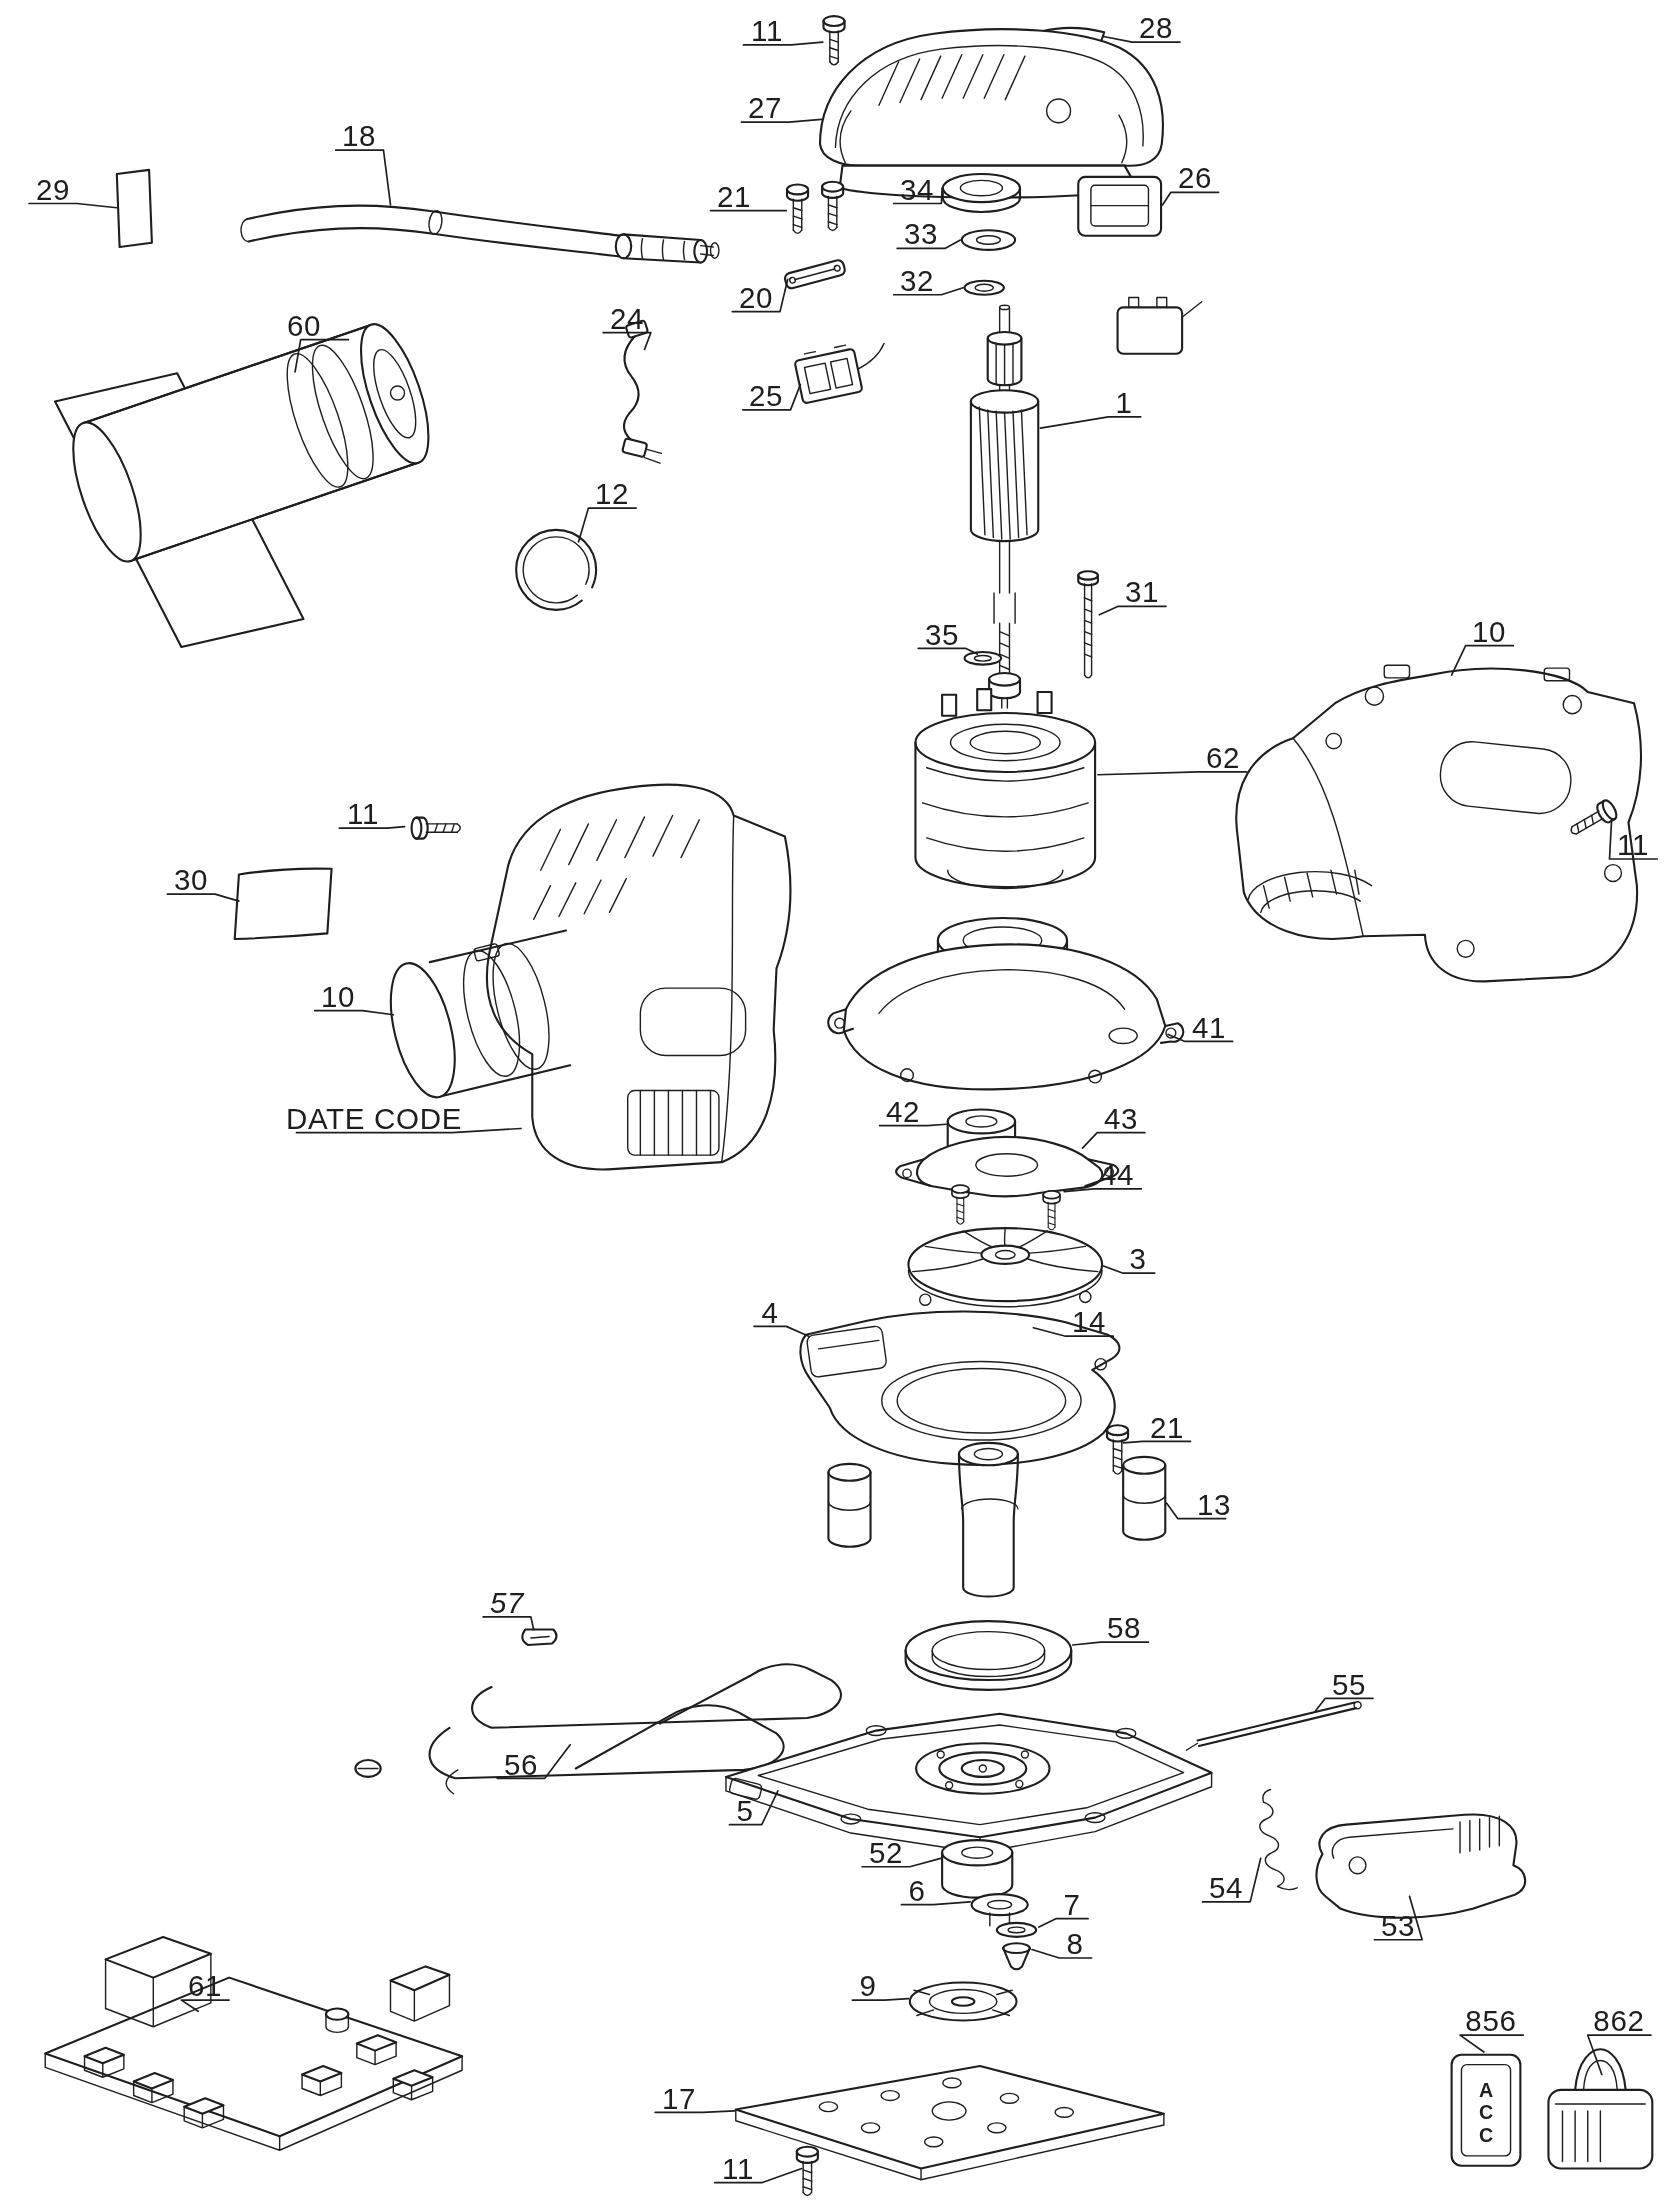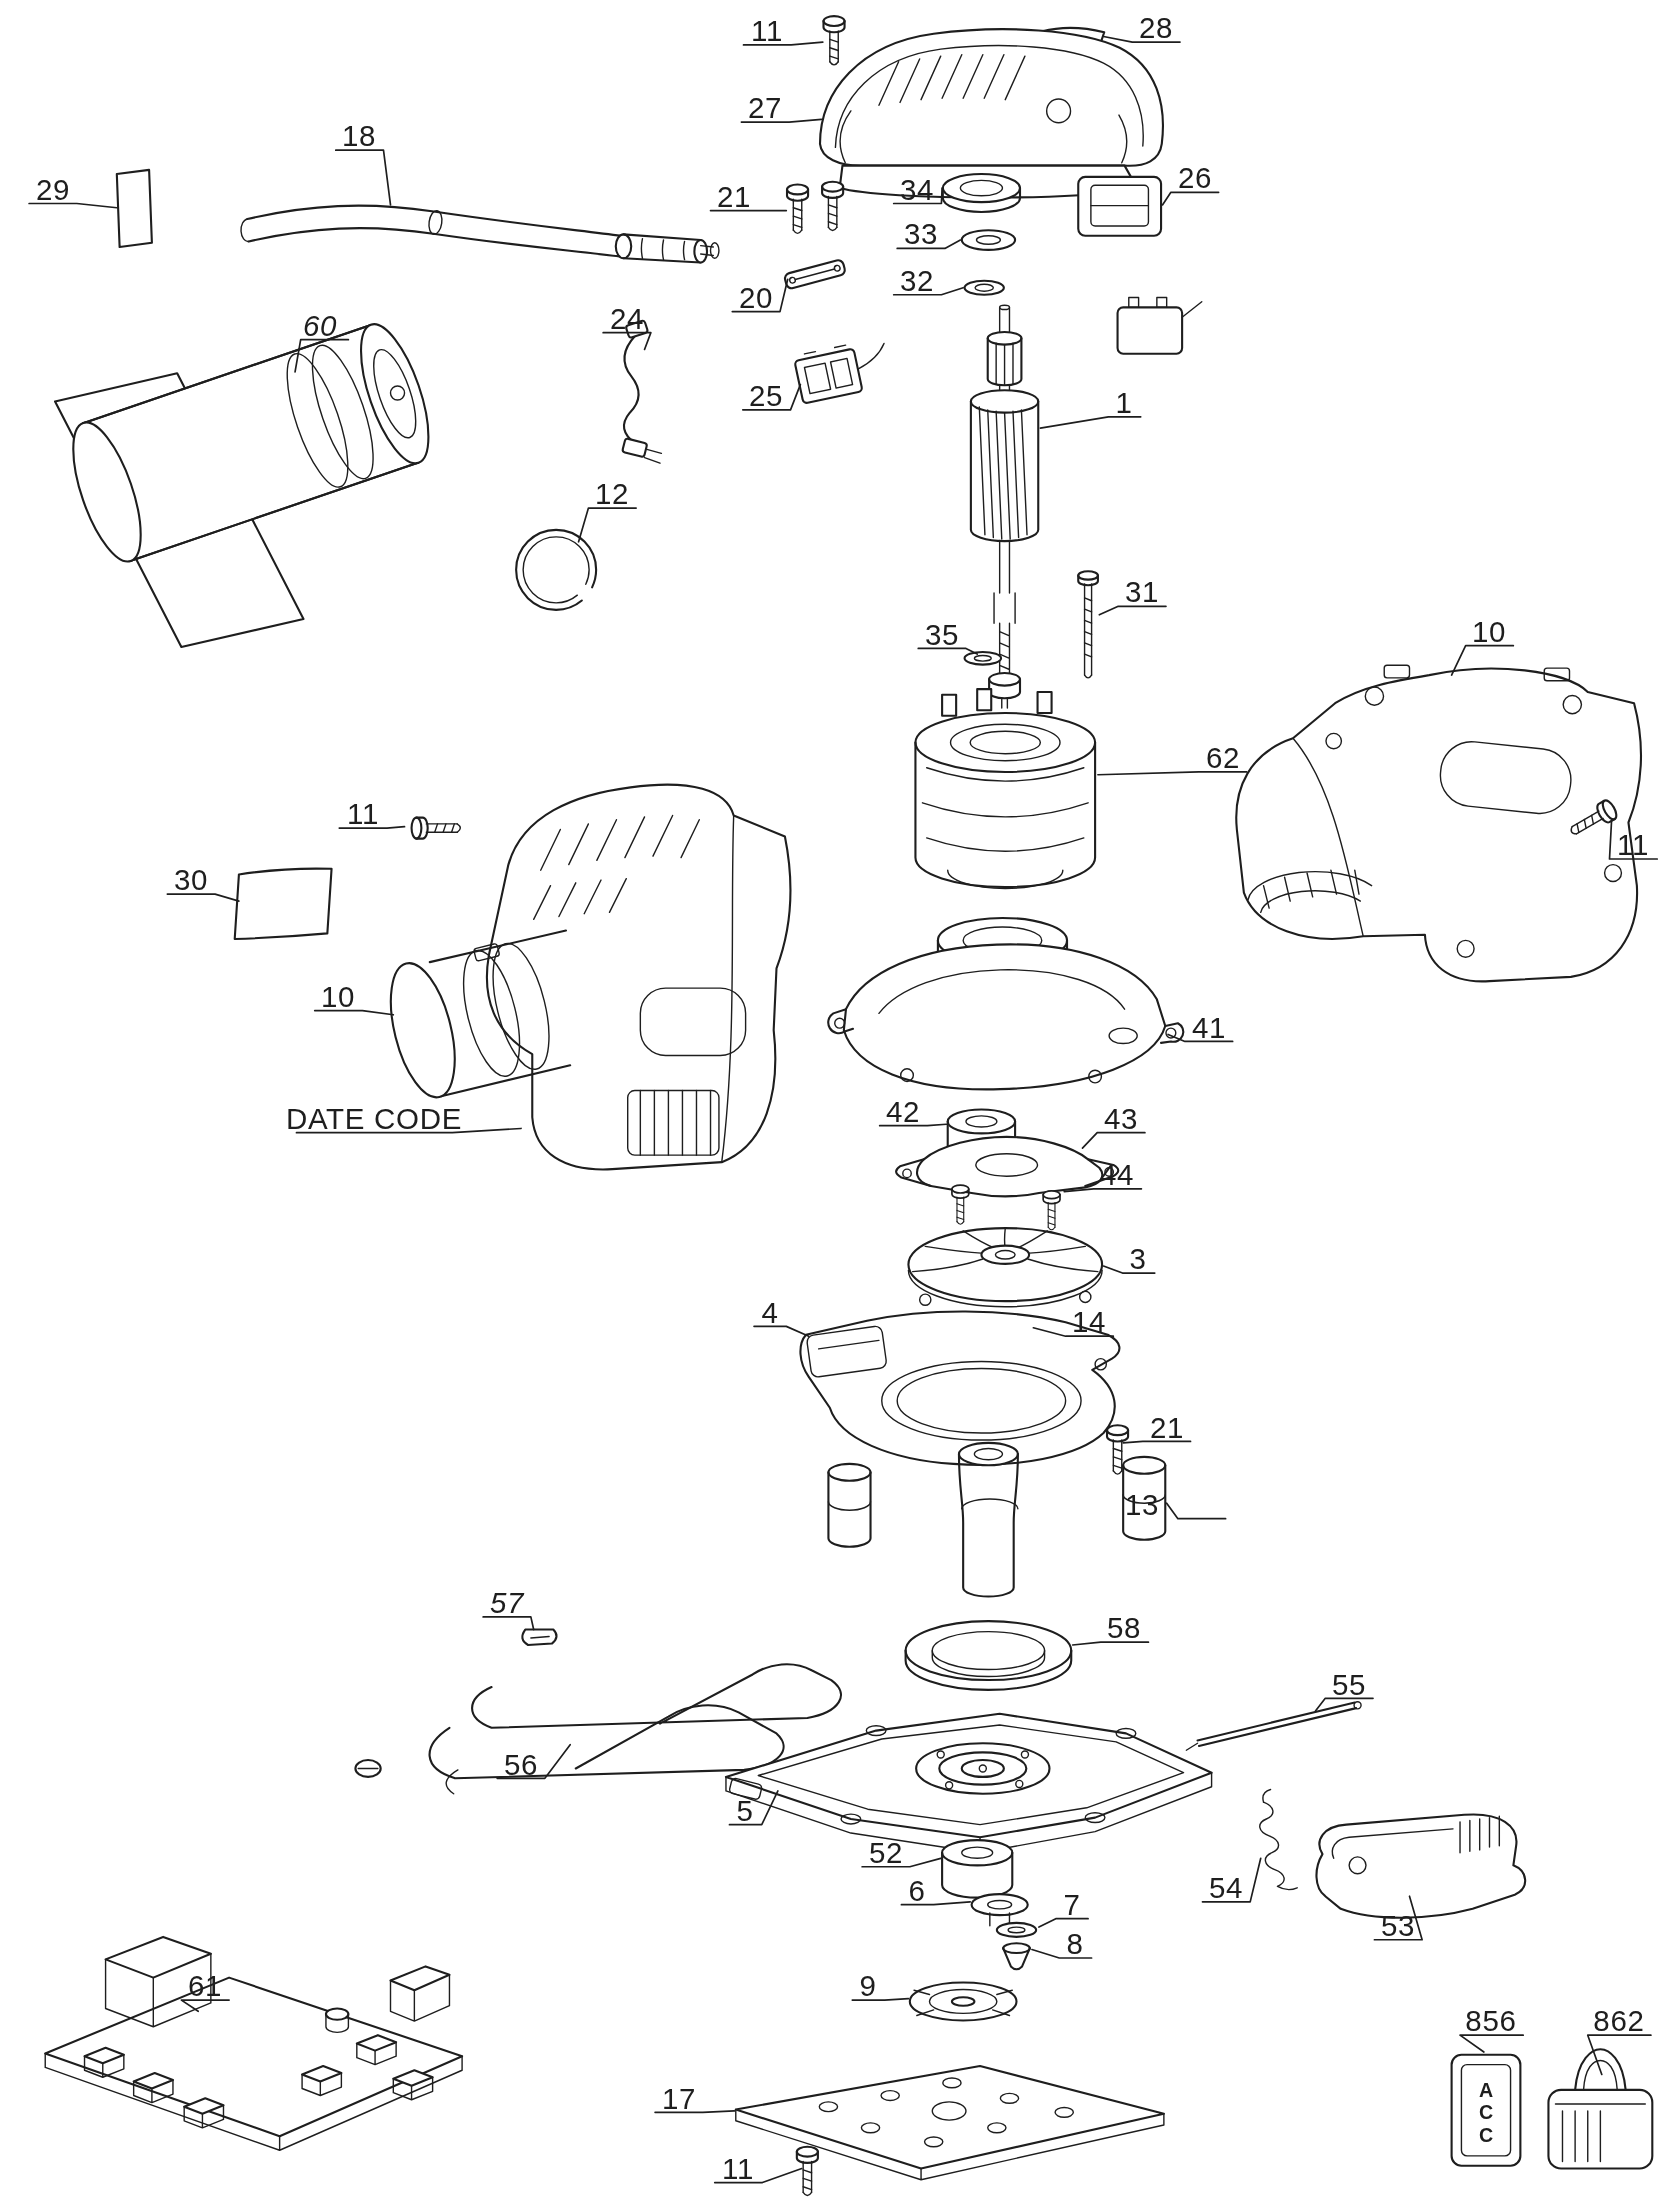--- a/index.html
+++ b/index.html
@@ -501,40 +501,40 @@
       <div class="callout" style="left: 917px; top: 204px;">34</div>
       <div class="callout" style="left: 921px; top: 248px;">33</div>
       <div class="callout" style="left: 1195px; top: 192px;">26</div>
       <div class="callout" style="left: 917px; top: 295px;">32</div>
       <div class="callout" style="left: 756px; top: 312px;">20</div>
       <div class="callout" style="left: 359px; top: 150px;">18</div>
       <div class="callout" style="left: 53px; top: 204px;">29</div>
       <div class="callout" style="left: 627px; top: 333px;">24</div>
       <div class="callout" style="left: 766px; top: 410px;">25</div>
       <div class="callout" style="left: 1124px; top: 417px;">1</div>
-      <div class="callout" style="left: 320px; top: 340px; font-style: italic;">60</div>
+      <div class="callout" style="left: 304px; top: 340px;">60</div>
       <div class="callout" style="left: 612px; top: 508px;">12</div>
       <div class="callout" style="left: 1142px; top: 606px;">31</div>
       <div class="callout" style="left: 1489px; top: 646px;">10</div>
       <div class="callout" style="left: 942px; top: 649px;">35</div>
       <div class="callout" style="left: 1223px; top: 772px;">62</div>
       <div class="callout" style="left: 363px; top: 828px;">11</div>
       <div class="callout" style="left: 1633px; top: 859px;">11</div>
       <div class="callout" style="left: 191px; top: 894px;">30</div>
       <div class="callout" style="left: 338px; top: 1011px;">10</div>
       <div class="callout" style="left: 1209px; top: 1042px;">41</div>
       <div class="callout" style="left: 374px; top: 1133px;">DATE CODE</div>
       <div class="callout" style="left: 903px; top: 1126px;">42</div>
       <div class="callout" style="left: 1121px; top: 1133px;">43</div>
       <div class="callout" style="left: 1117px; top: 1189px;">44</div>
       <div class="callout" style="left: 1138px; top: 1273px;">3</div>
       <div class="callout" style="left: 1089px; top: 1336px;">14</div>
       <div class="callout" style="left: 770px; top: 1327px;">4</div>
       <div class="callout" style="left: 1167px; top: 1442px;">21</div>
-      <div class="callout" style="left: 1142px; top: 1519px;">13</div>
+      <div class="callout" style="left: 1214px; top: 1519px;">13</div>
       <div class="callout" style="left: 507px; top: 1617px; font-style: italic;">57</div>
       <div class="callout" style="left: 1124px; top: 1642px;">58</div>
       <div class="callout" style="left: 1349px; top: 1699px;">55</div>
       <div class="callout" style="left: 521px; top: 1779px;">56</div>
       <div class="callout" style="left: 745px; top: 1825px;">5</div>
       <div class="callout" style="left: 886px; top: 1867px;">52</div>
       <div class="callout" style="left: 1226px; top: 1902px;">54</div>
       <div class="callout" style="left: 1398px; top: 1940px;">53</div>
       <div class="callout" style="left: 917px; top: 1905px;">6</div>
       <div class="callout" style="left: 1072px; top: 1919px;">7</div>

